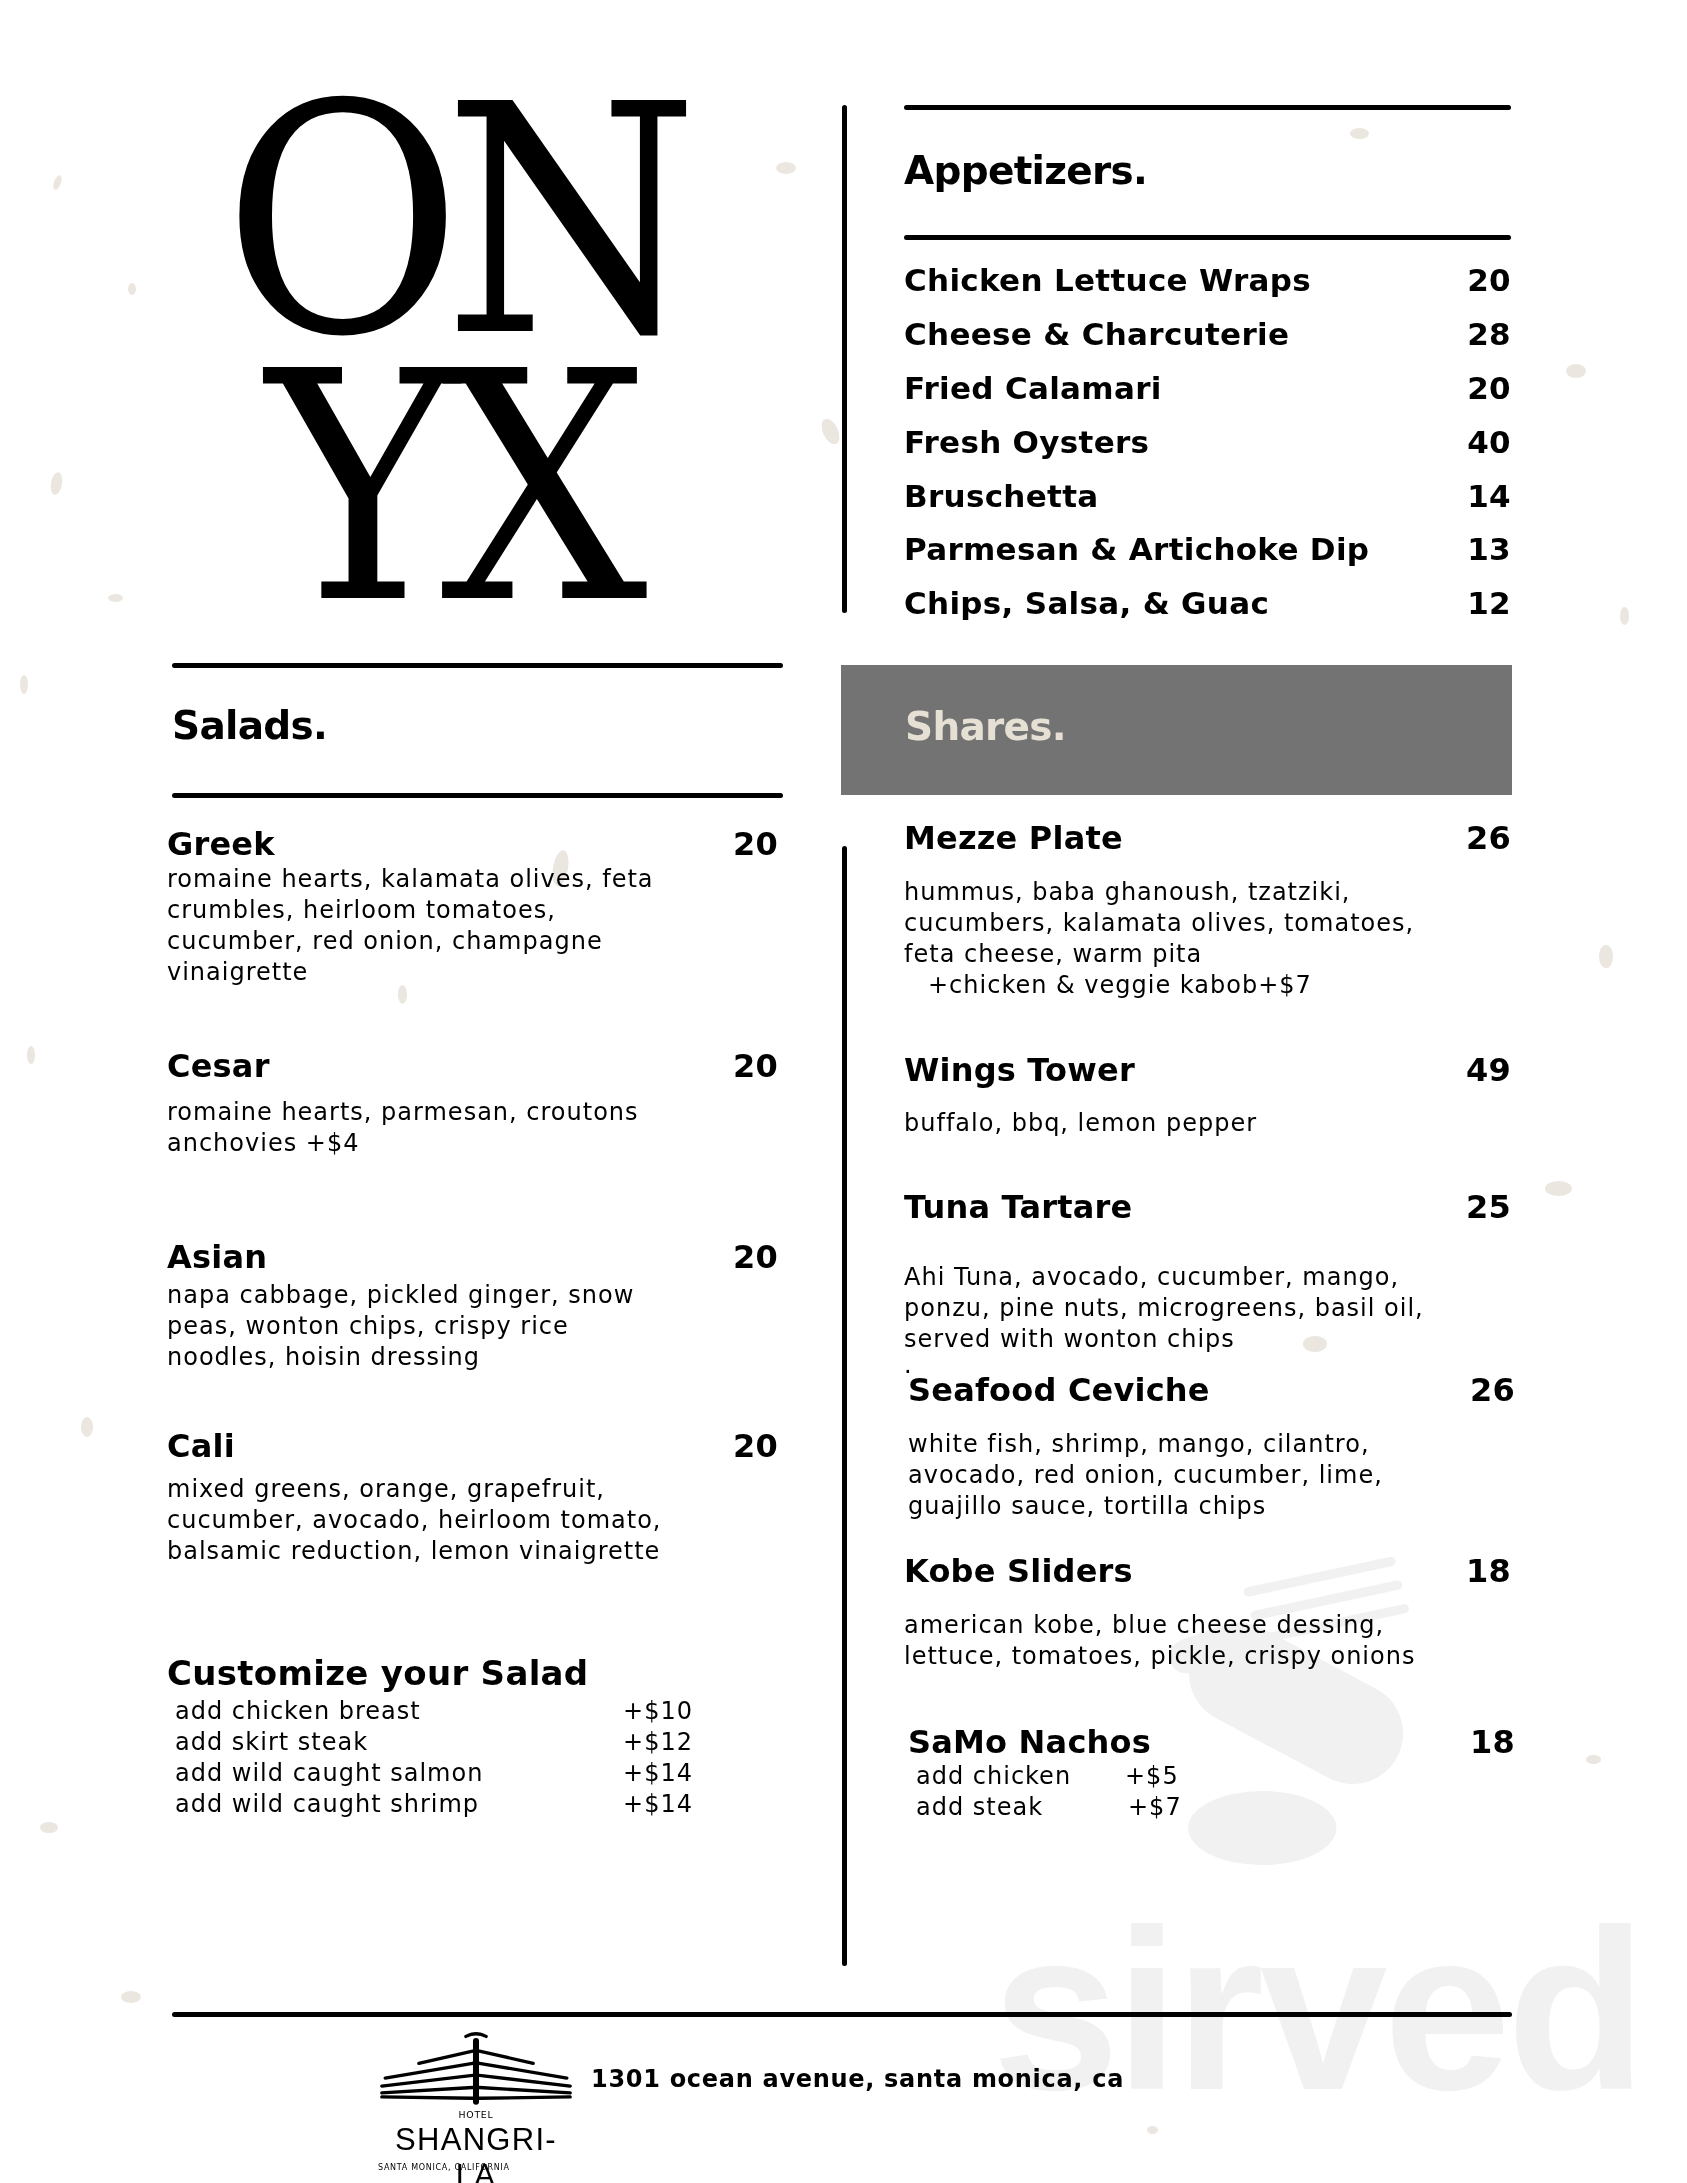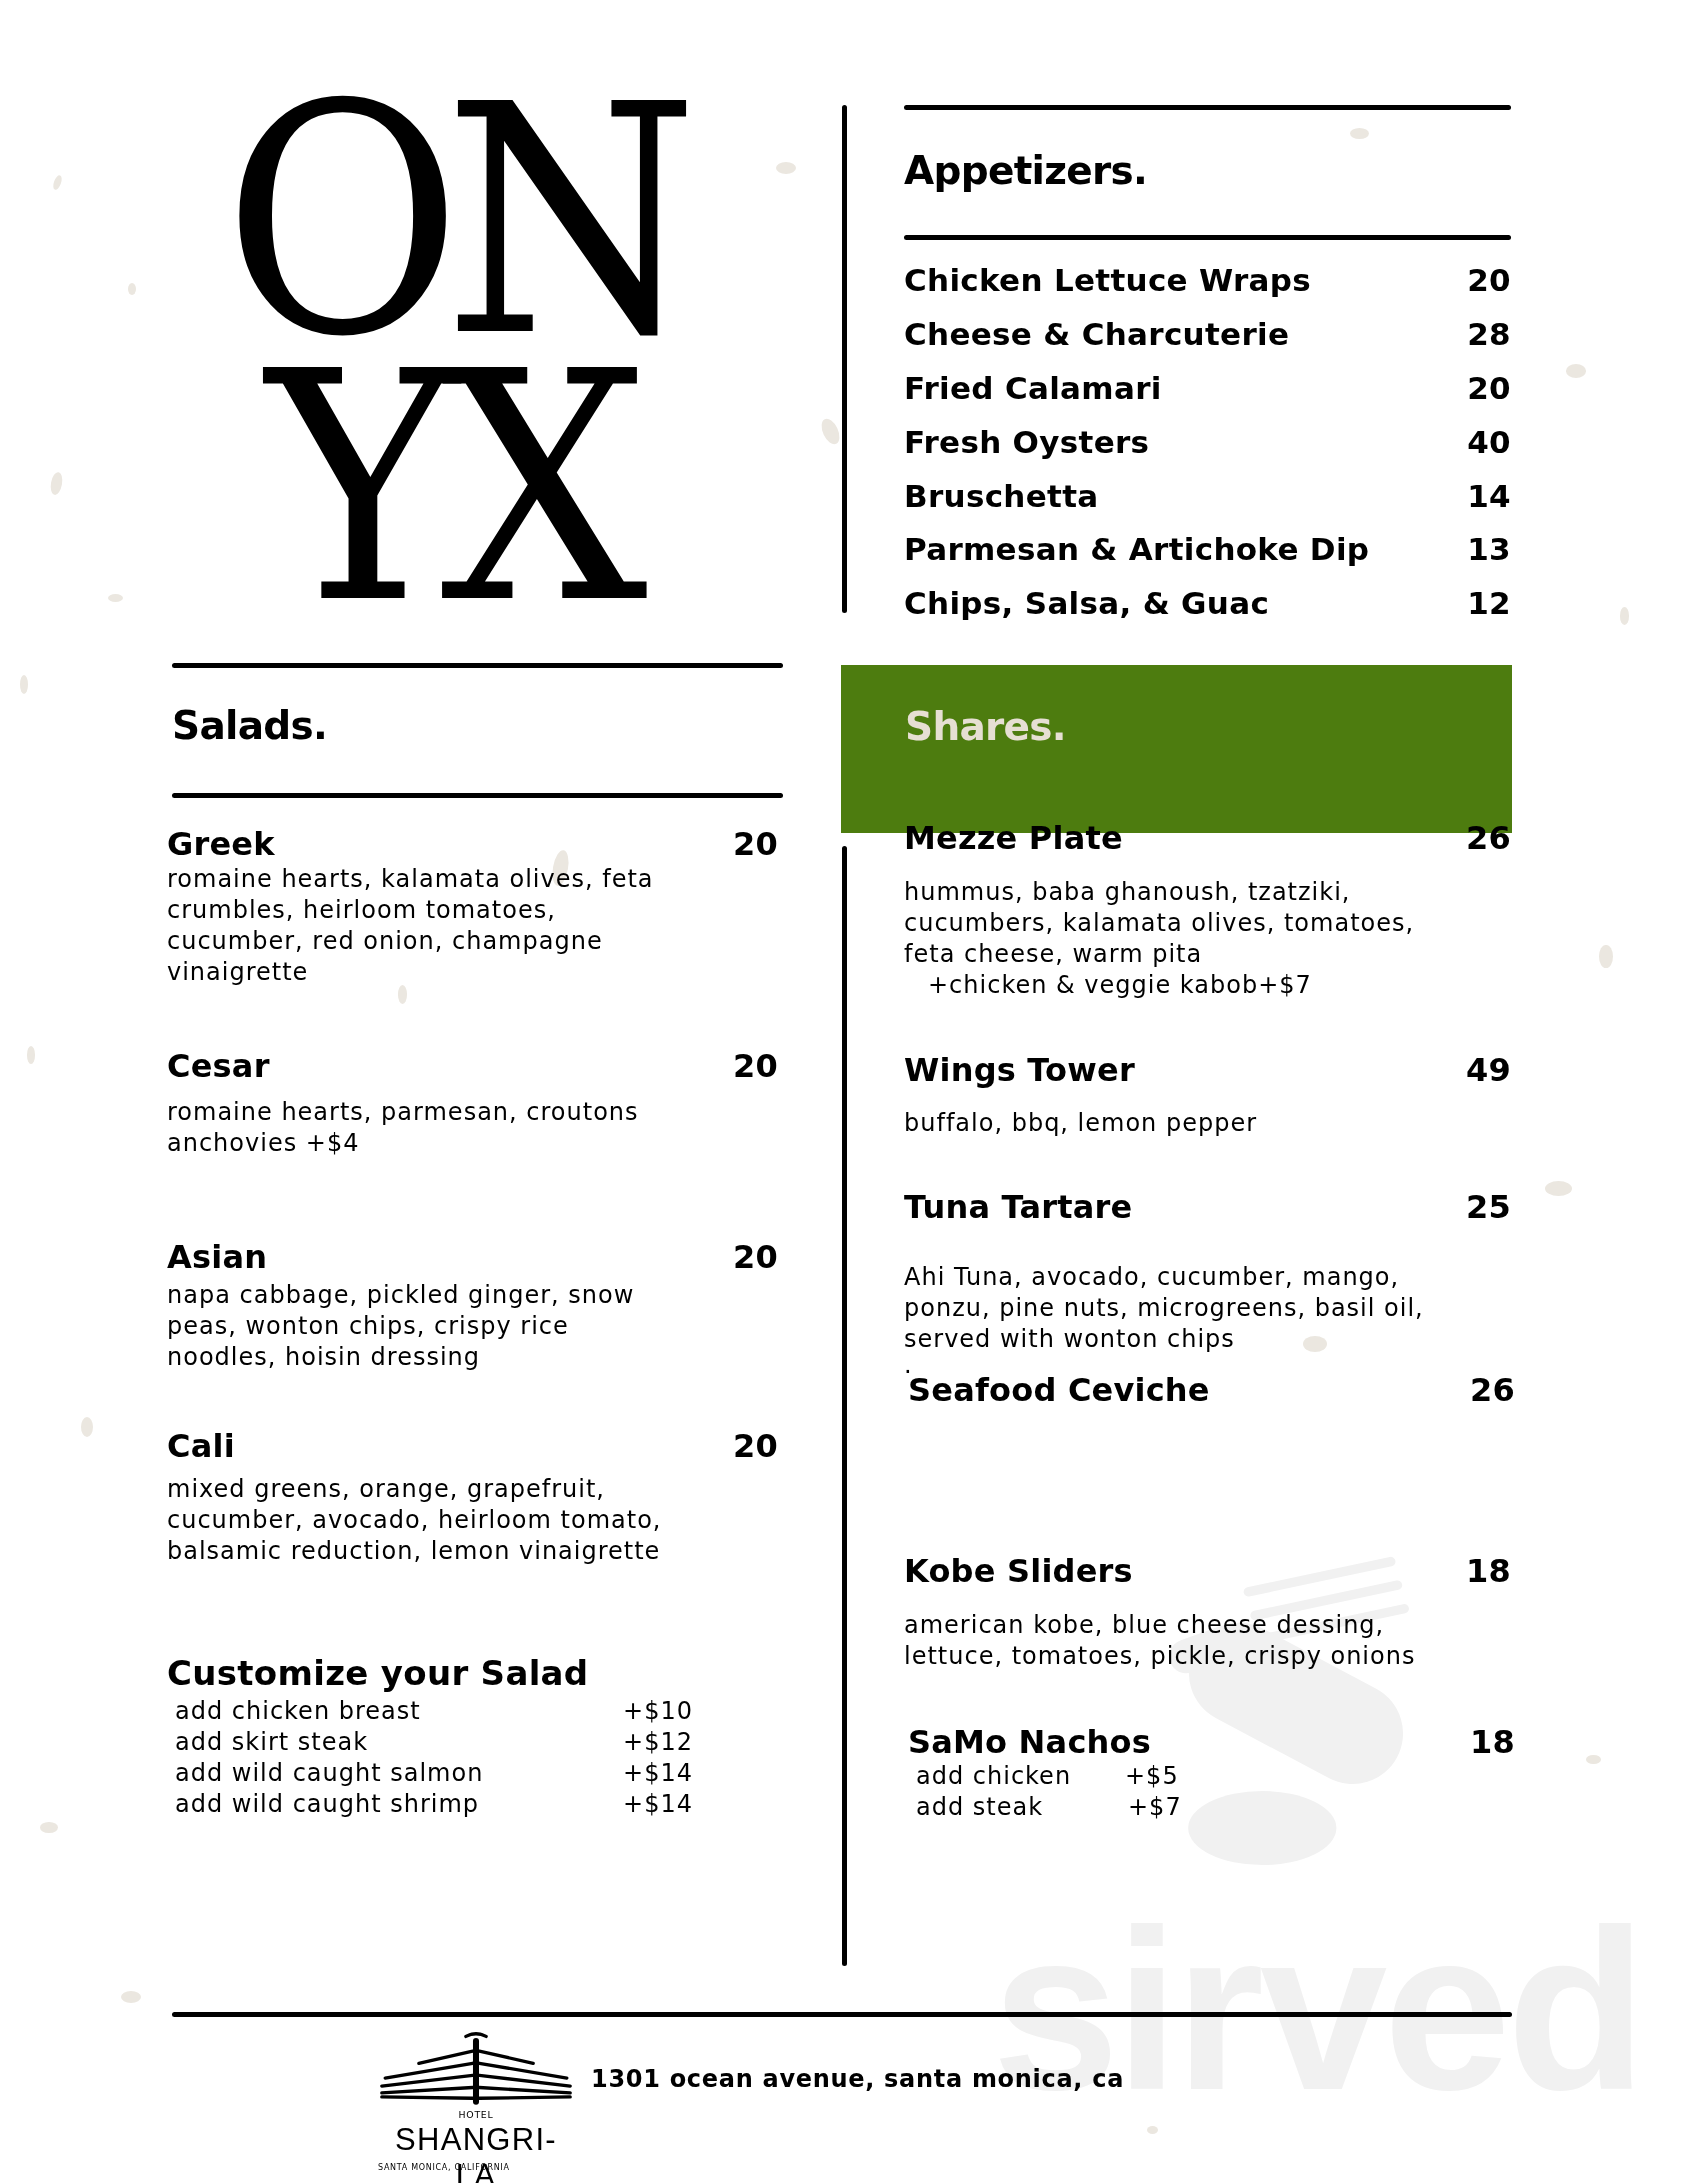--- a/index.html
+++ b/index.html
@@ -22,21 +22,21 @@
     font-weight:normal;
   }
   .brand div { white-space:nowrap; }
   .brand .l2 { padding-left:47px; }
 
   .sec-title { position:absolute; font-weight:bold; font-size:39px; letter-spacing:-0.7px; }
   .appetizer-row { position:absolute; left:904px; width:607px; height:47px;
     display:flex; justify-content:space-between; align-items:center;
     font-size:31px; font-weight:bold; letter-spacing:0.3px; }
 
-  .shares-box { position:absolute; left:841px; top:665px; width:671px; height:168px; background:#4d7c0f; }
+  .shares-box { position:absolute; left:841px; top:665px; width:671px; height:130px; background:#737373; }
   .shares-title { position:absolute; left:64px; top:39px; font-size:39px; font-weight:bold; color:#e6dfd3; letter-spacing:-0.7px; }
 
   .item { position:absolute; }
   .item-head { display:flex; justify-content:space-between; font-weight:bold; font-size:32px; letter-spacing:0.2px; }
   .item-desc { font-size:24px; line-height:31px; letter-spacing:1px; margin-top:12px; }
   .addon { display:flex; font-size:24px; line-height:31px; letter-spacing:1px; }
 
   .cust-title { font-weight:bold; font-size:34px; letter-spacing:0.3px; }
   .cust-row { display:flex; justify-content:space-between; font-size:24px; line-height:31px; letter-spacing:1px; padding-left:8px; }
 
@@ -221,20 +221,21 @@
       </div>
     <div class="item-desc" style="width:533px;margin-top:36px">Ahi Tuna, avocado, cucumber, mango, ponzu, pine nuts, microgreens, basil oil, served with wonton chips</div>
     <div class="item-desc" style="margin-top:0;line-height:20px">.</div>
   </div>
 
   <div class="item" style="left:908px;top:1371px;width:607px">
     <div class="item-head">
         <span>Seafood Ceviche</span>
         <span>26</span>
       </div>
+    <div class="item-desc" style="width:533px;margin-top:20px">white fish, shrimp, mango, cilantro, avocado, red onion, cucumber, lime, guajillo sauce, tortilla chips</div>
   </div>
 
   <div class="item" style="left:904px;top:1552px;width:607px">
     <div class="item-head">
         <span>Kobe Sliders</span>
         <span>18</span>
       </div>
     <div class="item-desc" style="width:533px;margin-top:20px">american kobe, blue cheese dessing, lettuce, tomatoes, pickle, crispy onions</div>
   </div>
 

